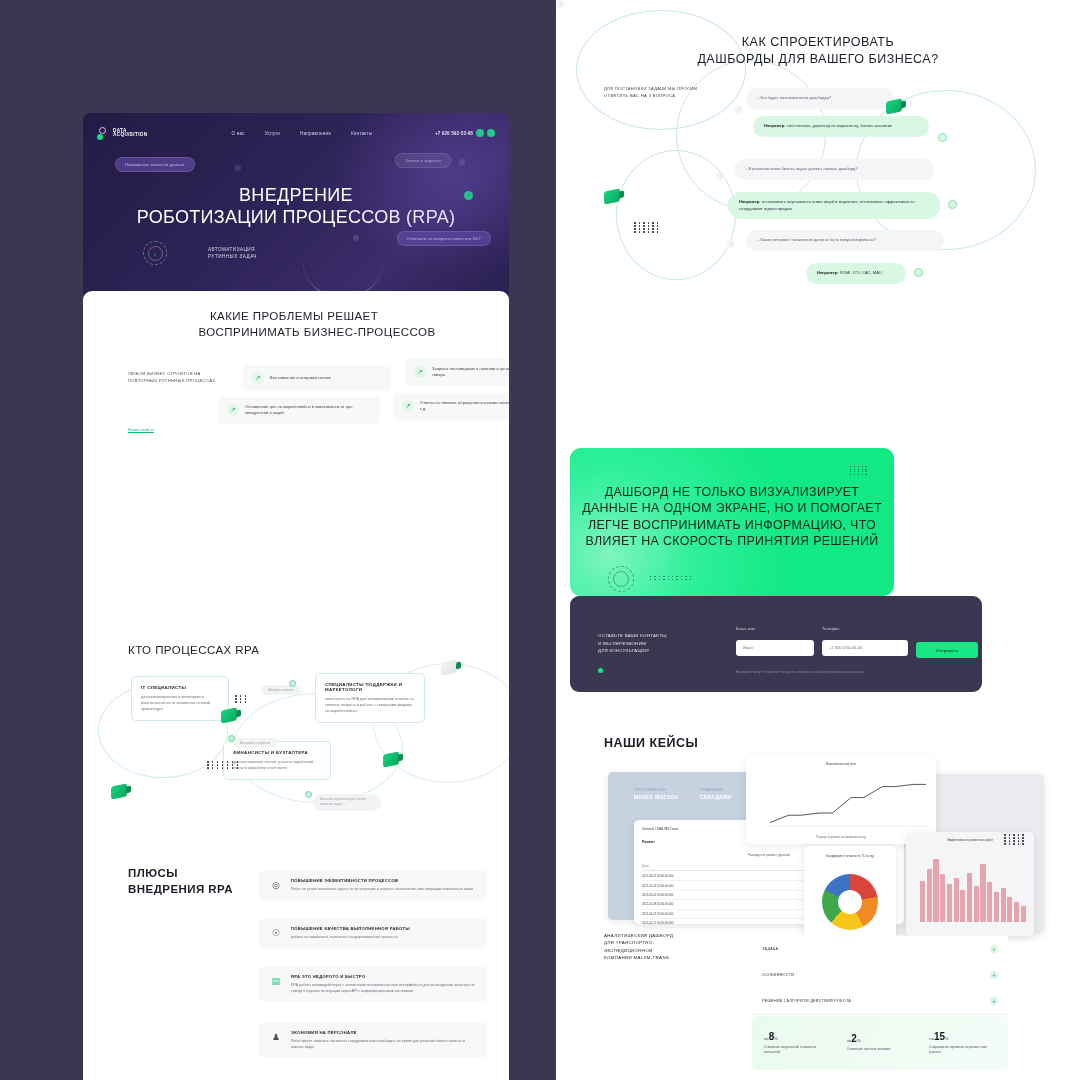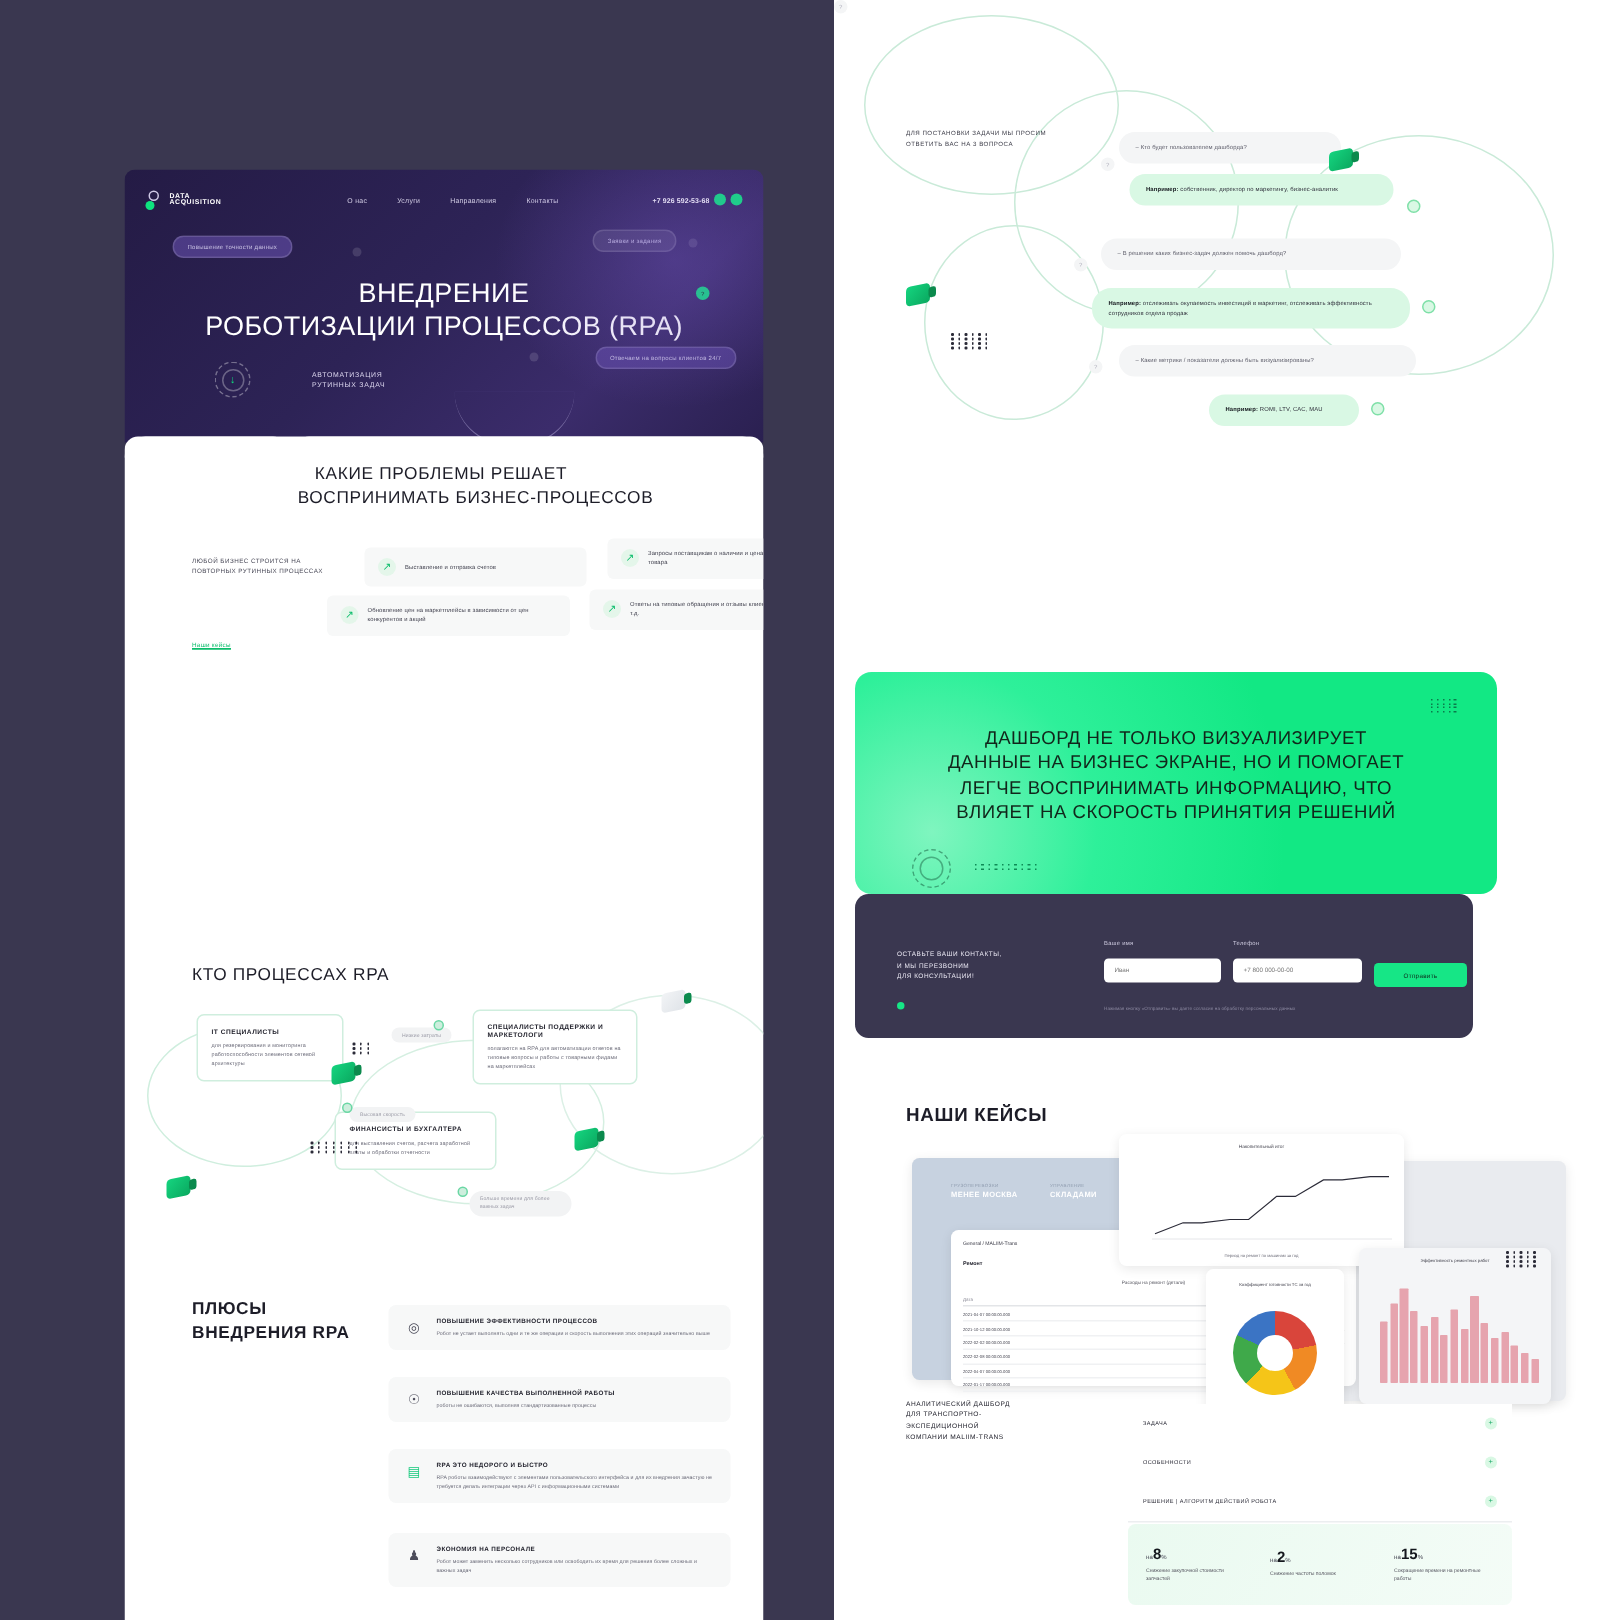--- a/index.html
+++ b/index.html
@@ -177,21 +177,21 @@
     border:.7px solid #7fe0a8;}
   .rcurve { position:absolute; border:.7px solid #c9ead8; border-radius:50%; }
 
   .toolsR { position:absolute; left:0; top:325px; width:524px; }
   .chiprow { position:absolute; left:0; top:50px; width:524px; display:flex;
     justify-content:center; gap:18px; }
   .chip { background:#f6f7f8; border-radius:18px; padding:7px 22px;
     font-size:4.2px; color:#4d4d59; letter-spacing:.2px; }
 
   .greenbox {
-    position:absolute; left:570px; top:448px; width:428px; height:148px;
+    position:absolute; left:570px; top:448px; width:324px; height:148px;
     background: radial-gradient(circle at 12% 72%, #7ff5bf 0%, #2ef09a 28%, #12e884 60%);
     border-radius:11px;
   }
   .greenbox p {
     position:absolute; left:0; right:0; top:36px; text-align:center;
     font-size:12.4px; line-height:1.32; letter-spacing:.35px; color:#11261b; font-weight:400;
   }
   .gb-dots { position:absolute; right:26px; top:18px; display:grid;
     grid-template-columns:repeat(5,2.6px); gap:1.3px; }
   .gb-dots i{ width:1.3px;height:1.3px;background:#0b7a4b; display:block;}
@@ -257,20 +257,26 @@
 <div class="stage">
 
   <div class="right-panel">
     <div class="rp">
 
       <div class="rcurve" style="left:20px;top:10px;width:170px;height:120px;"></div>
       <div class="rcurve" style="left:120px;top:60px;width:150px;height:150px;"></div>
       <div class="rcurve" style="left:300px;top:90px;width:180px;height:160px;"></div>
       <div class="rcurve" style="left:60px;top:150px;width:120px;height:130px;"></div>
 
+      <div class="dash-head">
+        <h2 class="sec2">
+          <span>КАК СПРОЕКТИРОВАТЬ</span><br>
+          <span>ДАШБОРДЫ ДЛЯ ВАШЕГО БИЗНЕСА?</span>
+        </h2>
+      </div>
 
       <div class="dash-lead">ДЛЯ ПОСТАНОВКИ ЗАДАЧИ МЫ ПРОСИМ ОТВЕТИТЬ ВАС НА 3 ВОПРОСА</div>
 
       <div class="qdot">?</div>
       <div class="qdot" style="left:178px;top:105px;">?</div>
       <div class="qdot" style="left:160px;top:172px;">?</div>
       <div class="qdot" style="left:170px;top:240px;">?</div>
       <div class="qdotg" style="left:382px;top:133px;"></div>
       <div class="qdotg" style="left:392px;top:200px;"></div>
       <div class="qdotg" style="left:358px;top:268px;"></div>
@@ -484,21 +490,21 @@
         <i></i>
         <i></i>
         <i></i>
         <i></i>
         <i></i>
         <i></i>
         <i></i>
     </div>
     <p>
       <span>ДАШБОРД НЕ ТОЛЬКО ВИЗУАЛИЗИРУЕТ</span><br>
-      <span>ДАННЫЕ НА БИЗНЕС ЭКРАНЕ, НО И ПОМОГАЕТ</span><br>
+      <span>ДАННЫЕ НА ОДНОМ ЭКРАНЕ, НО И ПОМОГАЕТ</span><br>
       <span>ЛЕГЧЕ ВОСПРИНИМАТЬ ИНФОРМАЦИЮ, ЧТО</span><br>
       <span>ВЛИЯЕТ НА СКОРОСТЬ ПРИНЯТИЯ РЕШЕНИЙ</span>
     </p>
     <div class="gb-seal">
         <i></i>
       </div>
     <div class="gb-dots2">
       <i></i>
         <i></i>
         <i></i>

